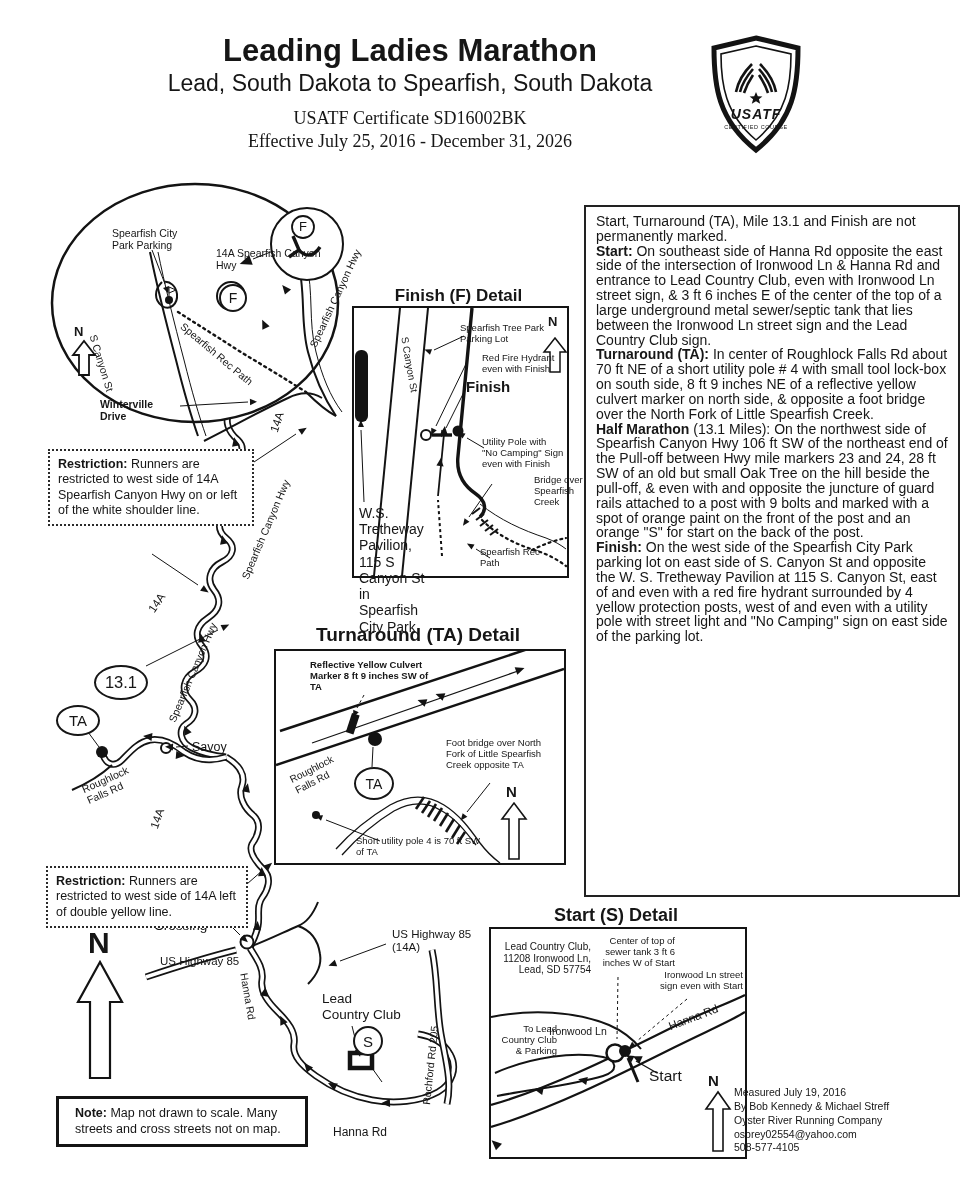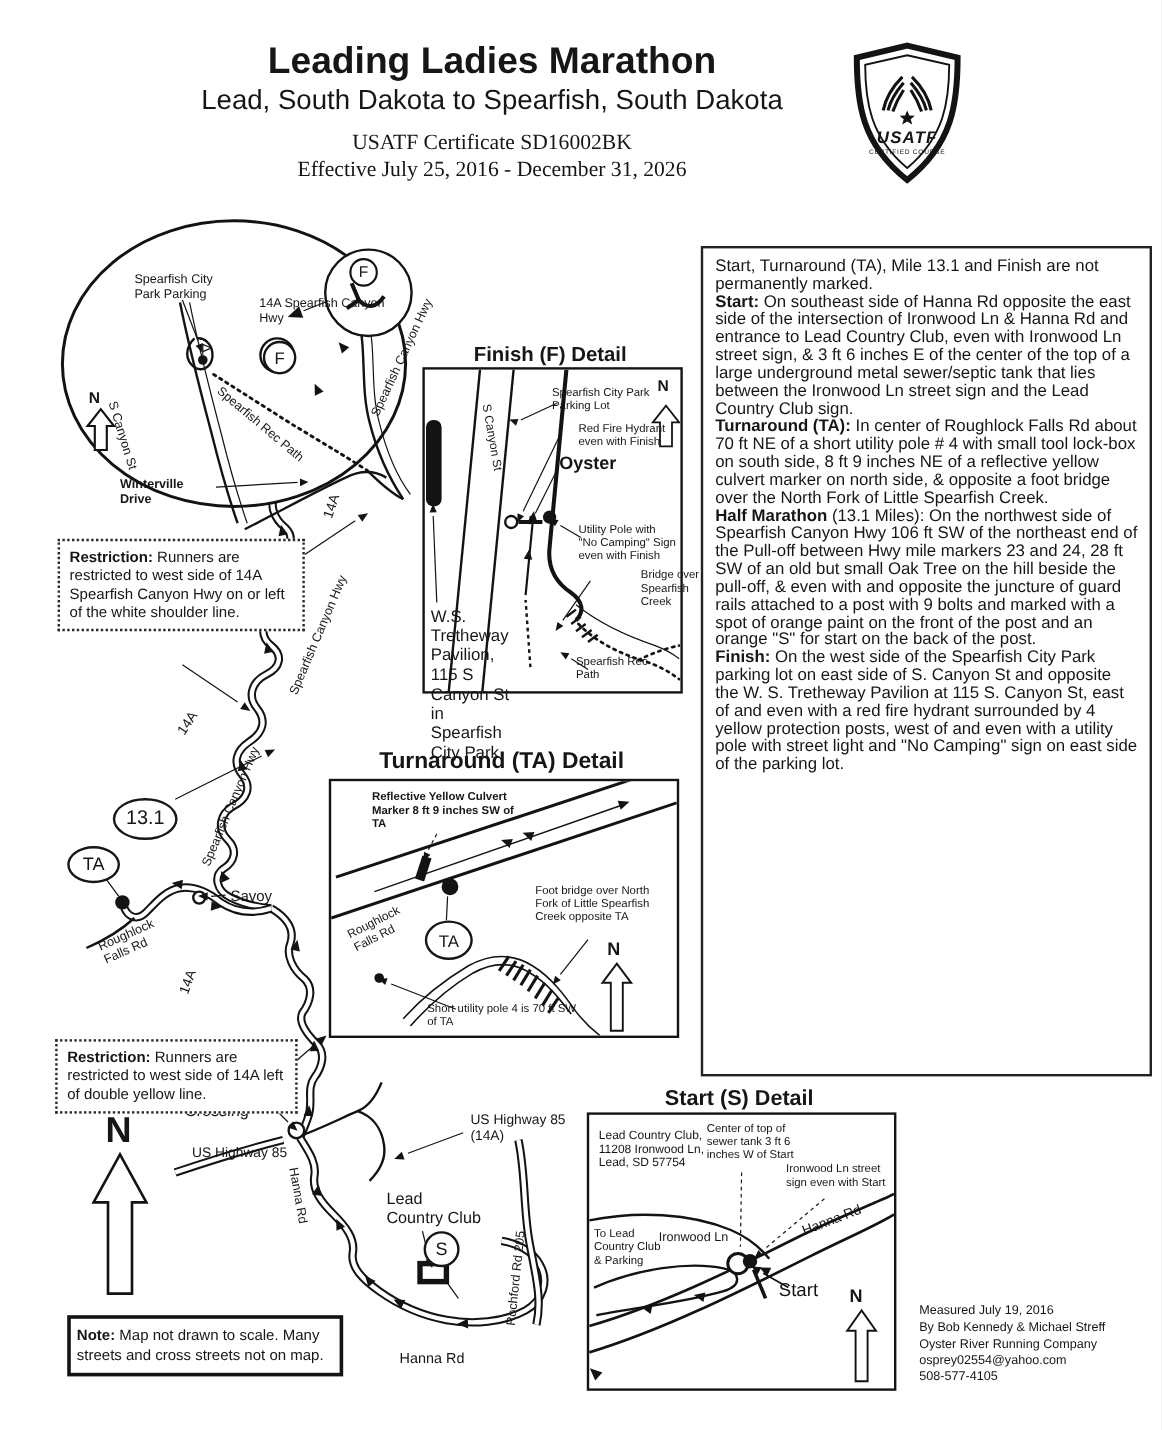--- a/index.html
+++ b/index.html
@@ -12,21 +12,21 @@
   .art{position:absolute;left:0;top:0;z-index:1;}
   .lbl,.box,.circle{z-index:3;}
   .circle{position:absolute;border:2.5px solid #161616;border-radius:50%;
           display:flex;align-items:center;justify-content:center;background:#fff;}
   .inset{position:absolute;background:#fff;border:2px solid #141414;z-index:2;}
   .inset .lbl{z-index:3;}
   .inset svg{position:absolute;left:0;top:0;z-index:1;}
   .dotted-box{position:absolute;border:2px dotted #2a2a2a;background:#fff;z-index:3;
               padding:6px 8px;font-size:12.5px;line-height:1.22;}
   .solid-box{position:absolute;border:3px solid #141414;background:#fff;z-index:3;
-             padding:7px 5px;font-size:12.5px;line-height:1.25;}
+             padding:7px 16px;font-size:12.5px;line-height:1.25;}
   .serif{font-family:"Liberation Serif",serif;}
   .panel{position:absolute;border:2px solid #222;background:#fff;z-index:3;
          padding:7px 10px;font-size:14px;line-height:1.06;}
   .panel p{margin:0;}
   .road-o{fill:none;stroke:#131313;stroke-width:7;}
   .road-i{fill:none;stroke:#ffffff;stroke-width:3.6;}
   .ln{fill:none;stroke:#131313;stroke-width:2;}
   .thin{fill:none;stroke:#131313;stroke-width:1;}
   .ah{fill:#131313;stroke:none;}
   .narrow{fill:#ffffff;stroke:#131313;stroke-width:1.8;}
@@ -208,21 +208,21 @@
   <div class="dotted-box" style="left:48px;top:449px;width:186px;">
     <b>Restriction:</b><span> Runners are restricted to west side of 14A Spearfish Canyon Hwy on or left of the white shoulder line.</span>
   </div>
   <div class="dotted-box" style="left:46px;top:866px;width:182px;">
     <b>Restriction:</b><span> Runners are restricted to west side of 14A left of double yellow line.</span>
   </div>
   <div class="solid-box" style="left:56px;top:1096px;width:214px;">
     <b>Note:</b><span> Map not drawn to scale. Many streets and cross streets not on map.</span>
   </div>
 
-  <div class="lbl" style="left:766px;top:1086px;width:195px;font-size:10.5px;line-height:1.32;">
+  <div class="lbl" style="left:734px;top:1086px;width:195px;font-size:10.5px;line-height:1.32;">
     <div>Measured July 19, 2016</div>
     <div>By Bob Kennedy &amp; Michael Streff</div>
     <div>Oyster River Running Company</div>
     <div>osprey02554@yahoo.com</div>
     <div>508-577-4105</div>
   </div>
 
   <div class="lbl ctr" style="left:352px;top:286px;width:213px;font-size:17px;font-weight:600;">Finish (F) Detail</div>
   <div class="inset" style="left:352px;top:306px;width:213px;height:268px;">
     <svg width="213" height="268" viewBox="0 0 213 268">
@@ -257,23 +257,23 @@
       <path class="thin" d="M130,140 L113,130"></path>
         <path class="ah" transform="translate(110,128) rotate(210)" d="M0,-3 L7,0 L0,3 Z"></path>
       <path class="thin" d="M138,176 L115,209"></path>
         <path class="ah" transform="translate(113,212) rotate(125)" d="M0,-3 L7,0 L0,3 Z"></path>
       <path class="thin" d="M10,194 L7,122"></path>
         <path class="ah" transform="translate(7,119) rotate(-92)" d="M0,-3 L7,0 L0,3 Z"></path>
       <path class="thin" d="M136,250 L122,241"></path>
         <path class="ah" transform="translate(119,239) rotate(210)" d="M0,-3 L7,0 L0,3 Z"></path>
     </svg>
     <div class="lbl rot" style="left:56px;top:28px;transform:rotate(80deg);font-size:10px;">S Canyon St</div>
-    <div class="lbl" style="left:106px;top:14px;width:100px;font-size:9.5px;">Spearfish City Park Parking Lot</div>
+    <div class="lbl" style="left:106px;top:14px;width:100px;font-size:9.5px;">Spearfish Tree Park Parking Lot</div>
     <div class="lbl" style="left:128px;top:44px;width:92px;font-size:9.5px;">Red Fire Hydrant even with Finish</div>
-    <div class="lbl" style="left:112px;top:70px;font-size:15px;font-weight:600;">Oyster</div>
+    <div class="lbl" style="left:112px;top:70px;font-size:15px;font-weight:600;">Finish</div>
     <div class="lbl" style="left:128px;top:128px;width:82px;font-size:9.5px;">Utility Pole with "No Camping" Sign even with Finish</div>
     <div class="lbl" style="left:140px;top:166px;width:68px;font-size:9.5px;margin-left:40px;">Bridge over Spearfish Creek</div>
     <div class="lbl" style="left:5px;top:197px;width:70px;font-size:14px;">W.S. Tretheway Pavilion, 115 S Canyon St in Spearfish City Park</div>
     <div class="lbl" style="left:126px;top:238px;width:62px;font-size:9.5px;">Spearfish Rec Path</div>
     <div class="lbl" style="left:194px;top:6px;font-size:13px;font-weight:bold;">N</div>
   </div>
 
   <div class="lbl ctr" style="left:274px;top:624px;width:288px;font-size:19px;font-weight:600;">Turnaround (TA) Detail</div>
   <div class="inset" style="left:274px;top:649px;width:288px;height:212px;">
     <svg width="288" height="212" viewBox="0 0 288 212">
@@ -311,21 +311,21 @@
     </svg>
     <div class="lbl" style="left:34px;top:8px;width:122px;font-size:9.5px;font-weight:bold;">Reflective Yellow Culvert Marker 8 ft 9 inches SW of TA</div>
     <div class="lbl rot" style="left:12px;top:124px;transform:rotate(-27deg);width:62px;white-space:normal;font-size:10px;">Roughlock Falls Rd</div>
     <div class="circle" style="left:78px;top:116px;width:36px;height:29px;font-size:14px;border-width:2.5px;">TA</div>
     <div class="lbl" style="left:170px;top:86px;width:106px;font-size:9.5px;">Foot bridge over North Fork of Little Spearfish Creek opposite TA</div>
     <div class="lbl" style="left:80px;top:184px;width:128px;font-size:9.5px;">Short utility pole 4 is 70 ft SW of TA</div>
     <div class="lbl" style="left:230px;top:132px;font-size:15px;font-weight:bold;">N</div>
   </div>
 
   <div class="lbl ctr" style="left:489px;top:905px;width:254px;font-size:18px;font-weight:600;">Start (S) Detail</div>
-  <div class="inset" style="left:489px;top:927px;width:254px;height:228px;">
+  <div class="inset" style="left:489px;top:927px;width:254px;height:228px;text-align:right;">
     <svg width="254" height="228" viewBox="0 0 254 228">
       <path class="ln" style="stroke-width:2.2" d="M0,176 C56,160 118,130 178,100 C208,85 238,74 254,66"></path>
       <path class="ln" style="stroke-width:2.2" d="M0,198 C60,180 124,148 184,118 C214,103 242,91 254,83"></path>
       <path class="ln" d="M0,88 C40,80 84,82 118,96 C132,102 142,110 150,120"></path>
       <path class="ln" d="M4,144 C40,128 84,122 112,128 C126,131 128,142 112,147 C82,156 42,160 6,167"></path>
       <circle cx="124" cy="124" r="8.5" fill="#ffffff" stroke="#131313" stroke-width="2.5"></circle>
       <circle cx="134" cy="122" r="6" fill="#131313"></circle>
       <path d="M137,129 L147,153" stroke="#131313" stroke-width="3"></path>
       <path class="thin dash" d="M127,48 L126,110"></path>
       <path class="thin dash" d="M196,70 L146,112"></path>

